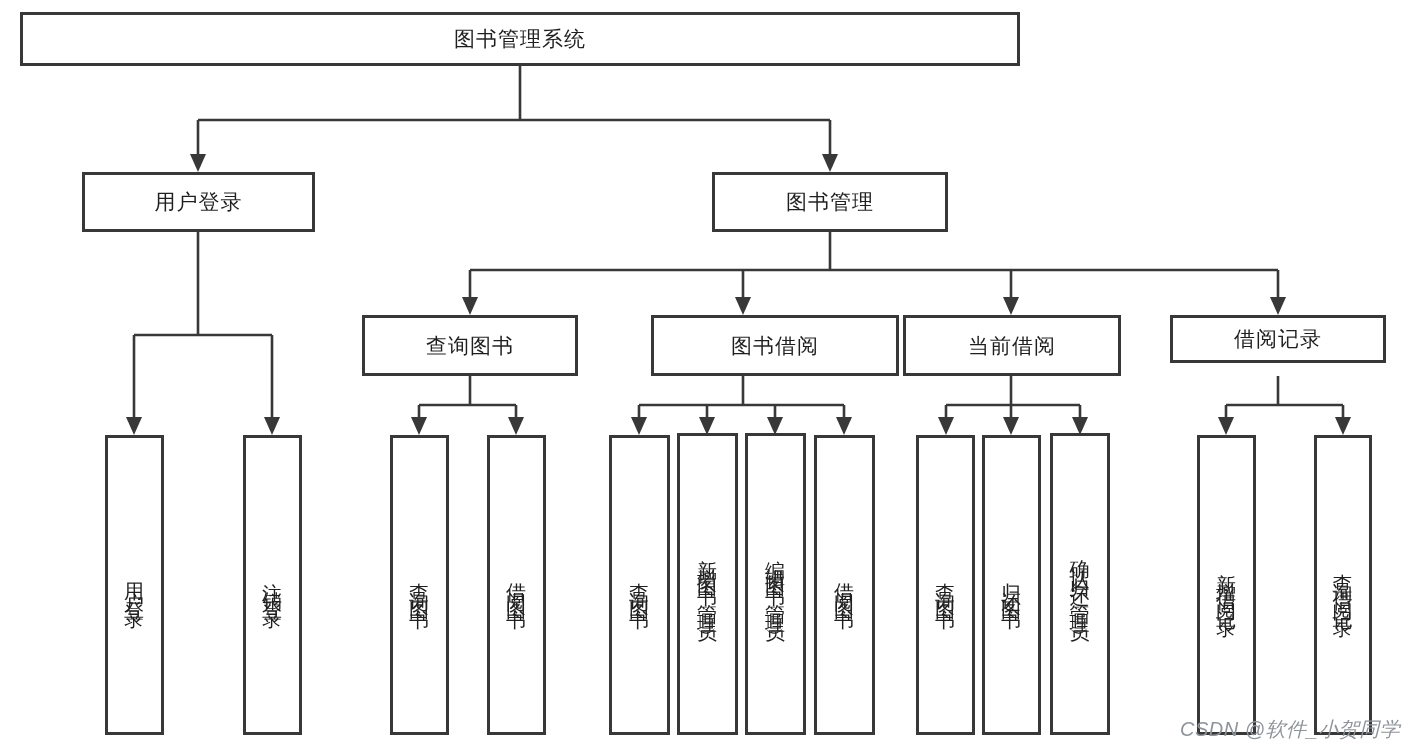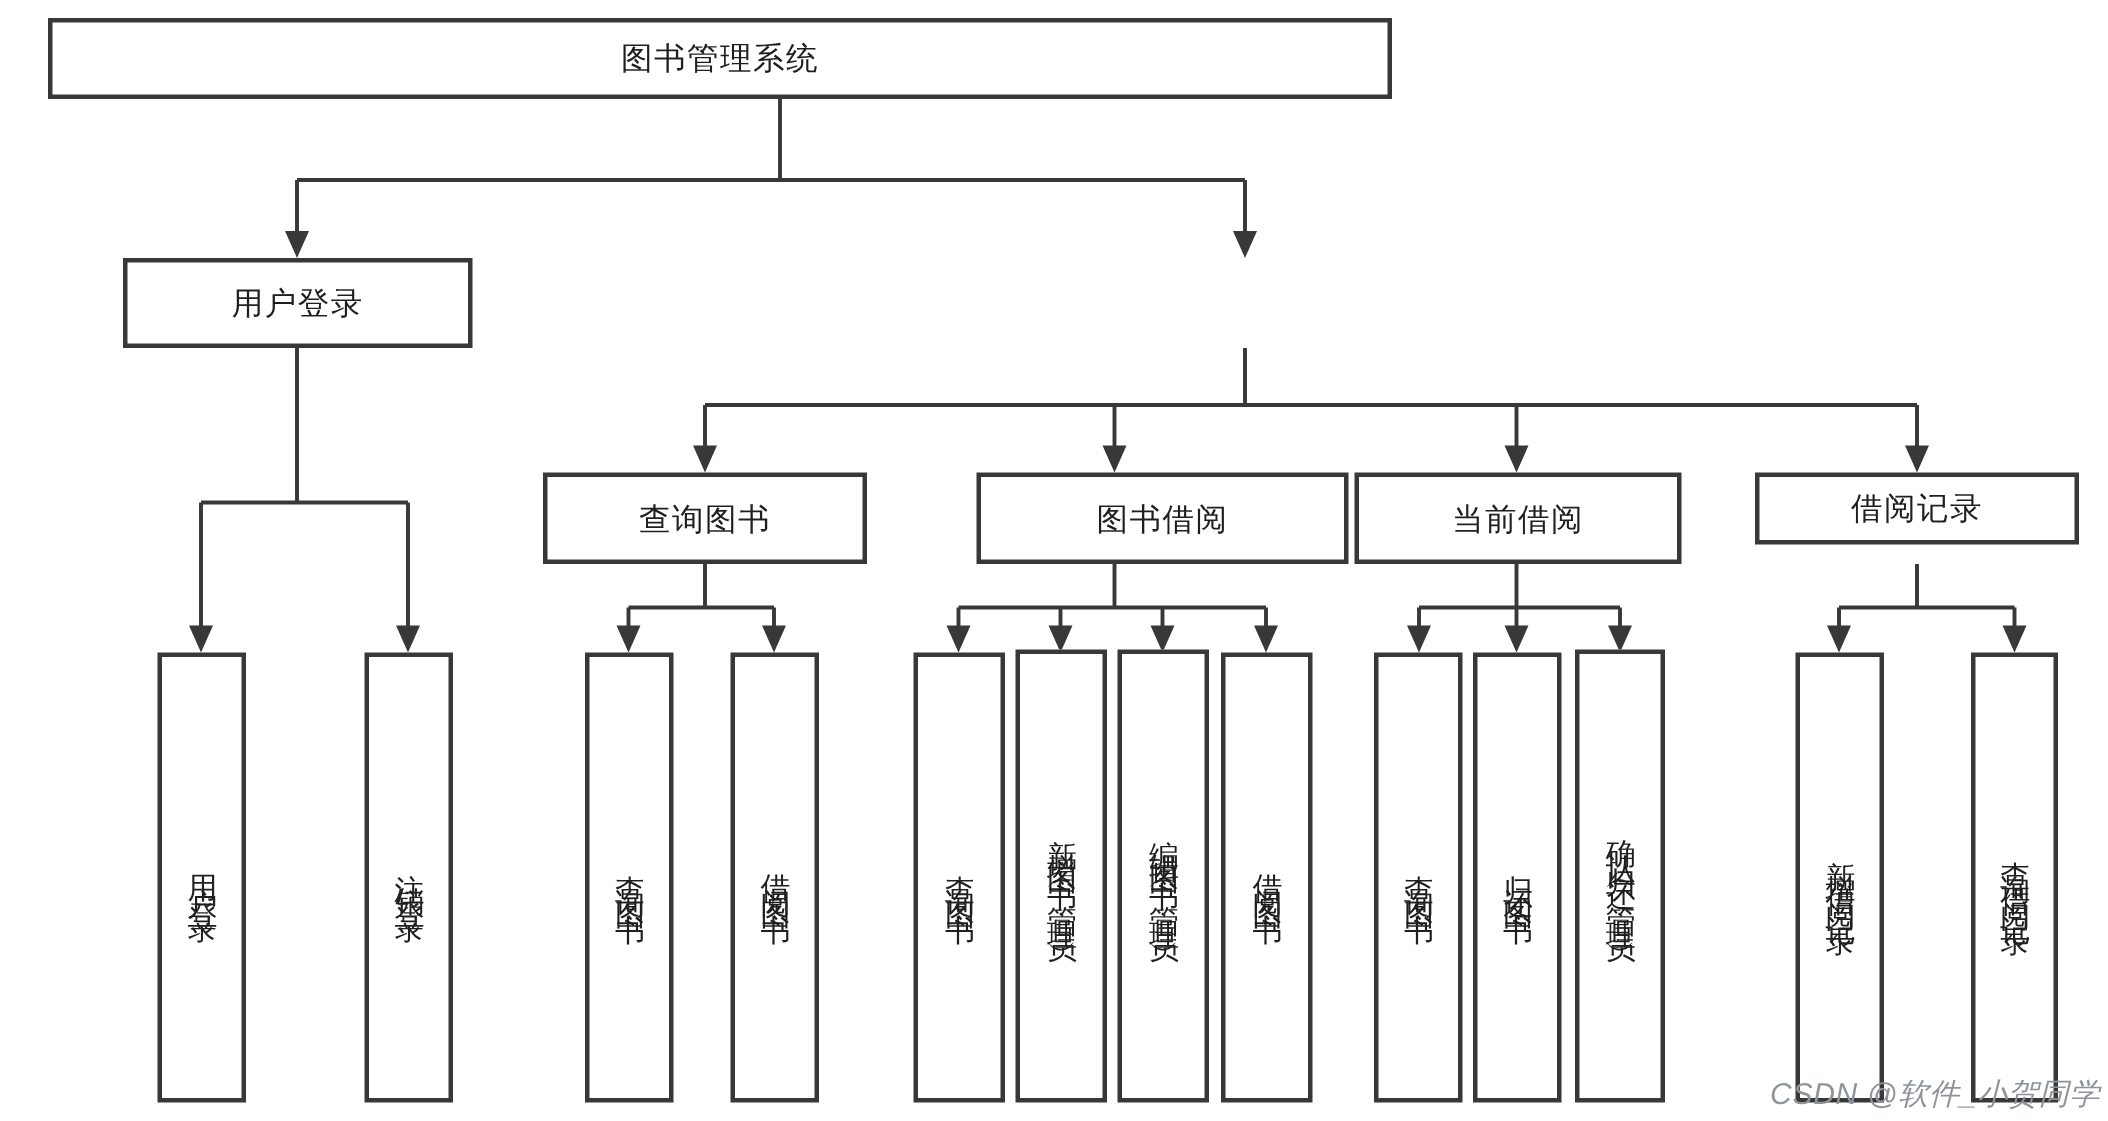--- a/index.html
+++ b/index.html
@@ -94,23 +94,24 @@
     <polygon points="836,417 852,417 844,435"></polygon>
 
     <polygon points="938,417 954,417 946,435"></polygon>
     <polygon points="1003,417 1019,417 1011,435"></polygon>
     <polygon points="1072,417 1088,417 1080,435"></polygon>
 
     <polygon points="1218,417 1234,417 1226,435"></polygon>
     <polygon points="1335,417 1351,417 1343,435"></polygon>
   </svg>
 
-  <div class="node h-node" style="left:32px; top:12px; width:896px; height:54px;">图书管理系统</div>
+  <div class="node h-node" style="left:20px; top:12px; width:1000px; height:54px;">图书管理系统</div>
 
   <div class="node h-node" style="left:82px; top:172px; width:233px; height:60px;">用户登录</div>
+  <div class="node h-node" style="left:712px; top:172px; width:236px; height:60px;">图书管理</div>
 
   <div class="node h-node" style="left:362px; top:315px; width:216px; height:61px;">查询图书</div>
   <div class="node h-node" style="left:635px; top:315px; width:248px; height:61px;margin-left:16px;">图书借阅</div>
   <div class="node h-node" style="left:903px; top:315px; width:218px; height:61px;">当前借阅</div>
   <div class="node h-node" style="left:1170px; top:315px; width:216px; height:48px;">借阅记录</div>
 
   <div class="node v-node" style="left:105px; top:435px; width:59px; height:300px;">
     <span class="vtext">用户登录</span>
   </div>
   <div class="node v-node" style="left:243px; top:435px; width:59px; height:300px;">

